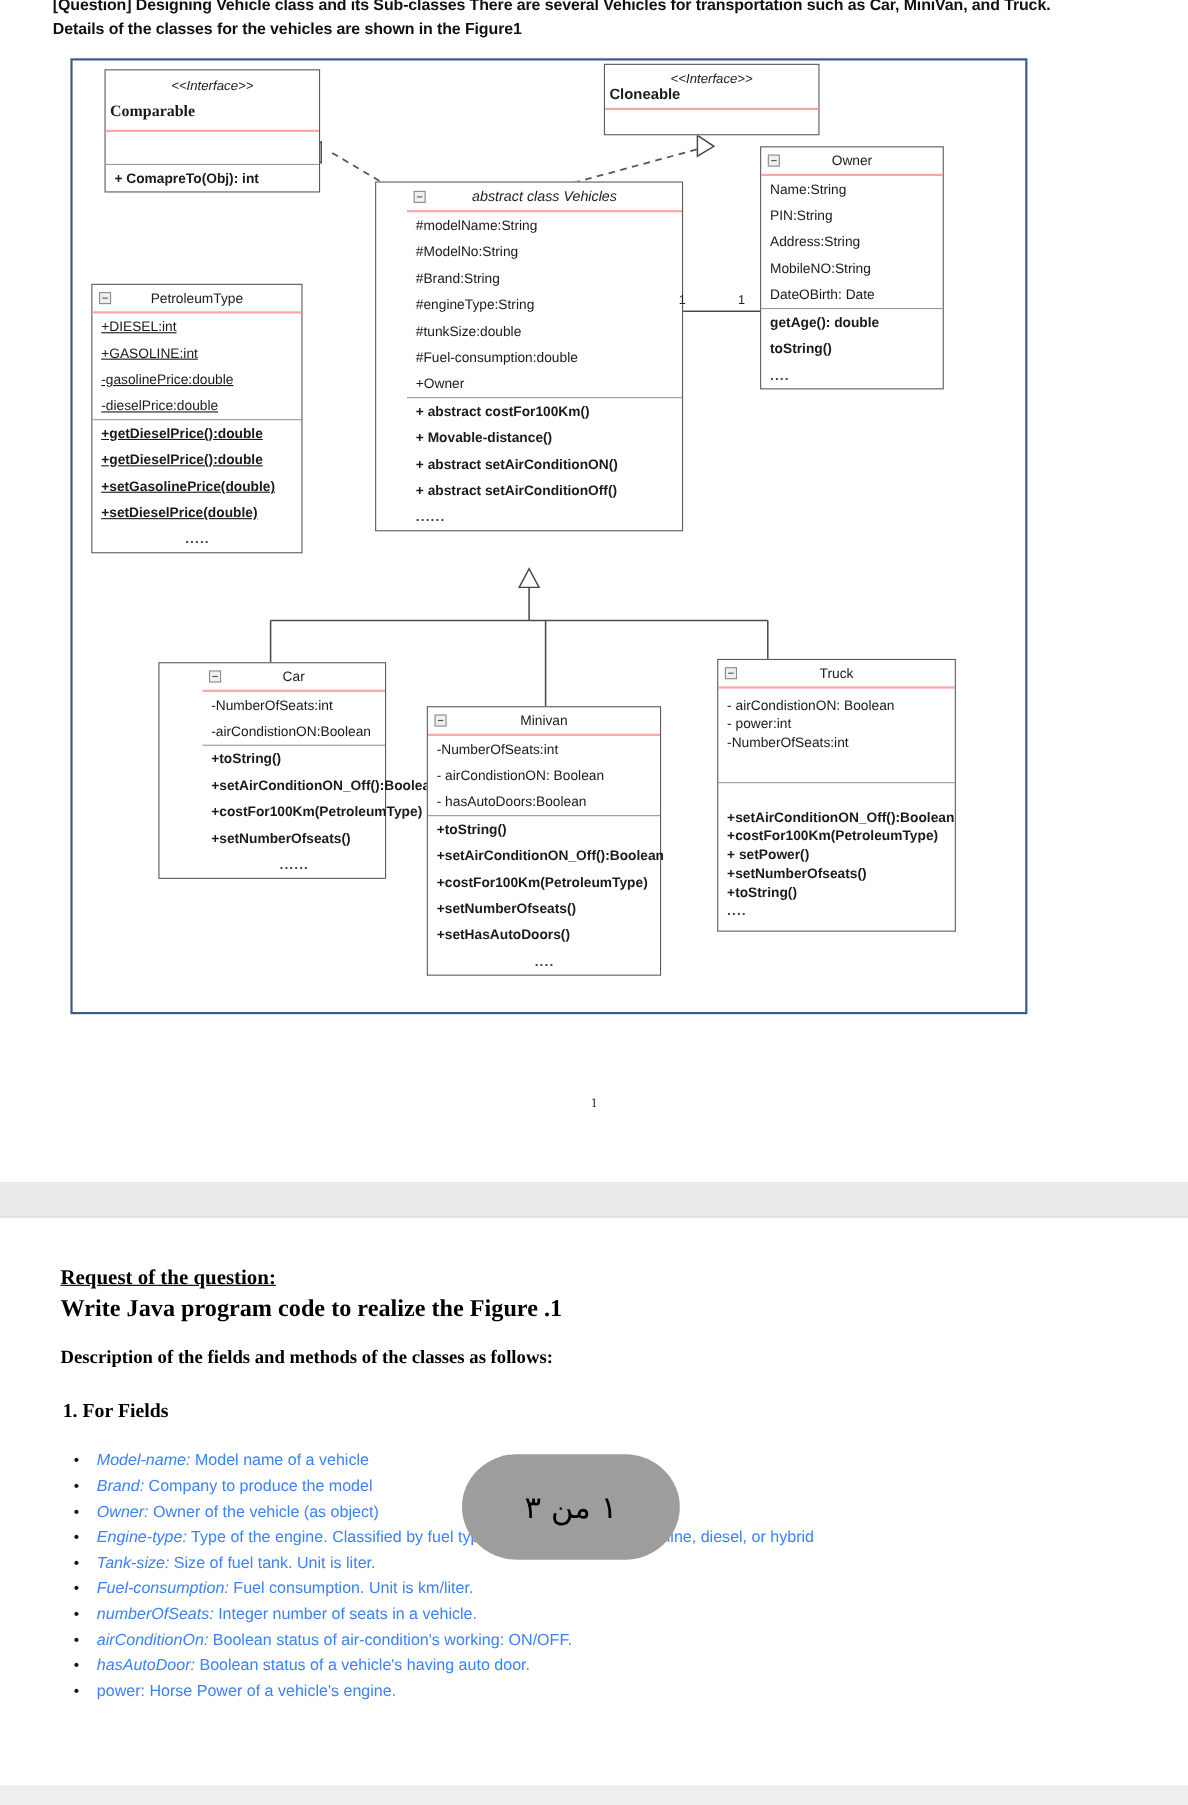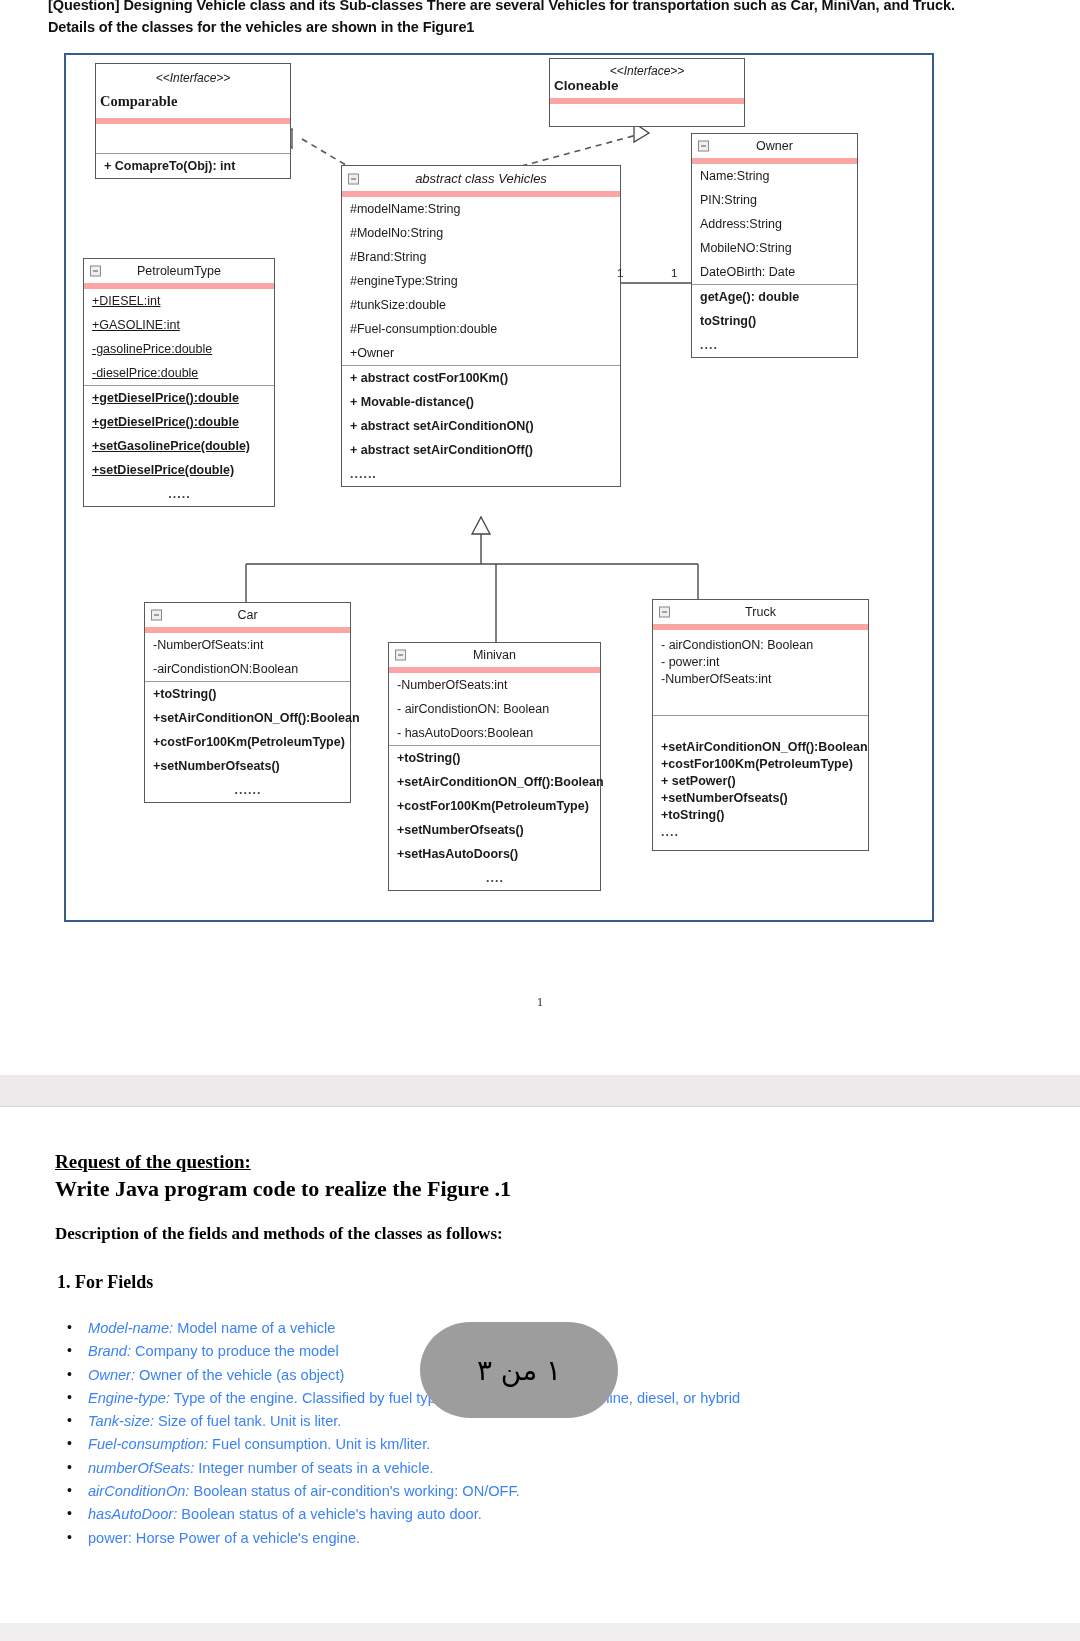--- a/index.html
+++ b/index.html
@@ -34,21 +34,21 @@
     position:absolute;
     border:1px solid #5a5a5a;
     background:#fff;
     font-size:12.5px;
     color:#1a1a1a;
   }
   .uml-header {
     position:relative;
     text-align:center;
     padding:5px 4px 5px 4px;
-    border-bottom:6px solid #fca5a5;
+    border-bottom:2px solid #fca5a5;
   }
   .uml-header.tall { padding:7px 4px 8px 4px; }
   .minus-icon {
     position:absolute; left:6px; top:50%; transform:translateY(-50%);
     width:11px; height:11px; border:1px solid #8a8a8a; background:#efefef;
     display:block;
   }
   .minus-icon::after {
     content:""; position:absolute; left:2px; top:4px; width:5px; height:1px; background:#555;
   }
@@ -155,21 +155,21 @@
     </div>
 
     <div class="umlbox" style="left:483px; top:3px; width:196px;">
       <div class="uml-header">
         <div class="iface-kind">&lt;&lt;Interface&gt;&gt;</div>
         <div class="iface-name sans">Cloneable</div>
       </div>
       <div class="uml-sec empty-sec-sm"></div>
     </div>
 
-    <div class="umlbox" style="left:275px; top:110px; width:280px;">
+    <div class="umlbox" style="left:275px; top:110px; width:280px;padding-left:28px;">
       <div class="uml-header">
         <span class="minus-icon"></span>
         <span class="abstract-title">abstract class Vehicles</span>
       </div>
       <div class="uml-sec">
         <div class="uml-row">#modelName:String</div>
         <div class="uml-row">#ModelNo:String</div>
         <div class="uml-row">#Brand:String</div>
         <div class="uml-row">#engineType:String</div>
         <div class="uml-row">#tunkSize:double</div>
@@ -220,21 +220,21 @@
       <div class="uml-sec">
         <div class="uml-row">getAge(): double</div>
         <div class="uml-row">toString()</div>
         <div class="uml-row dots">....</div>
       </div>
     </div>
 
     <div class="mult" style="left:551px; top:212px;">1</div>
     <div class="mult" style="left:605px; top:212px;">1</div>
 
-    <div class="umlbox" style="left:78px; top:547px; width:207px;">
+    <div class="umlbox" style="left:78px; top:547px; width:207px;padding-left:39px;">
       <div class="uml-header">
         <span class="minus-icon"></span>
         <span>Car</span>
       </div>
       <div class="uml-sec">
         <div class="uml-row">-NumberOfSeats:int</div>
         <div class="uml-row">-airCondistionON:Boolean</div>
       </div>
       <div class="uml-sec">
         <div class="uml-row">+toString()</div>

